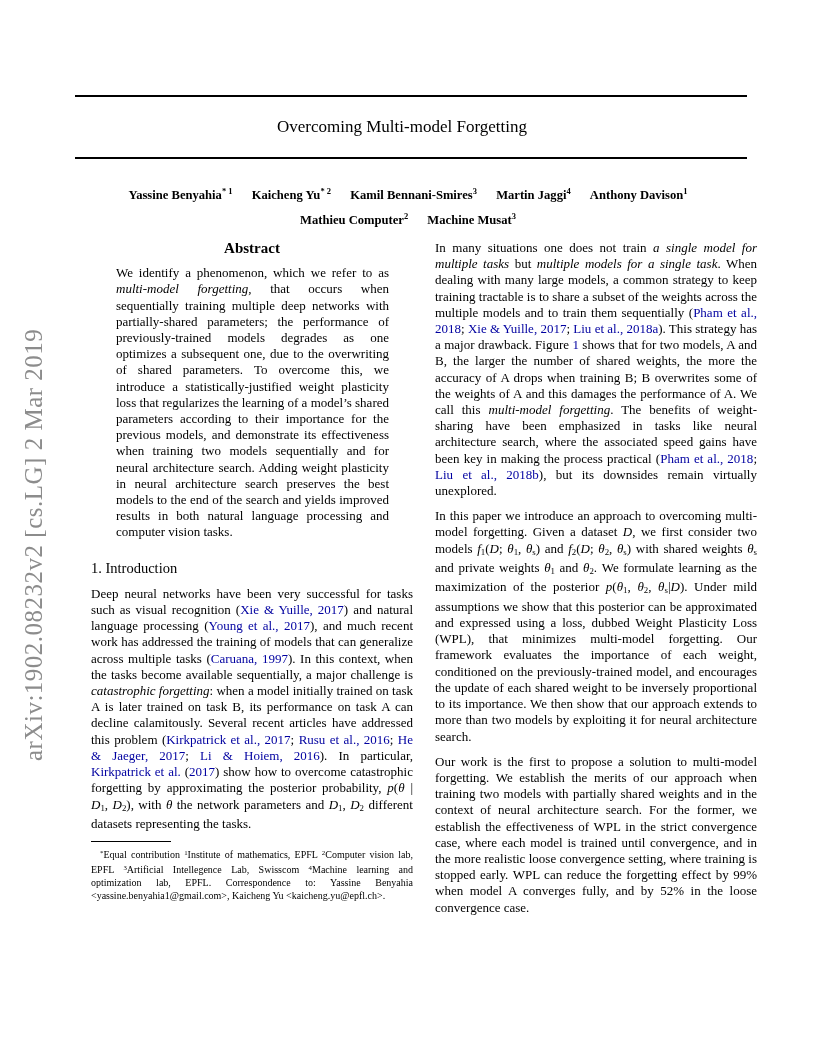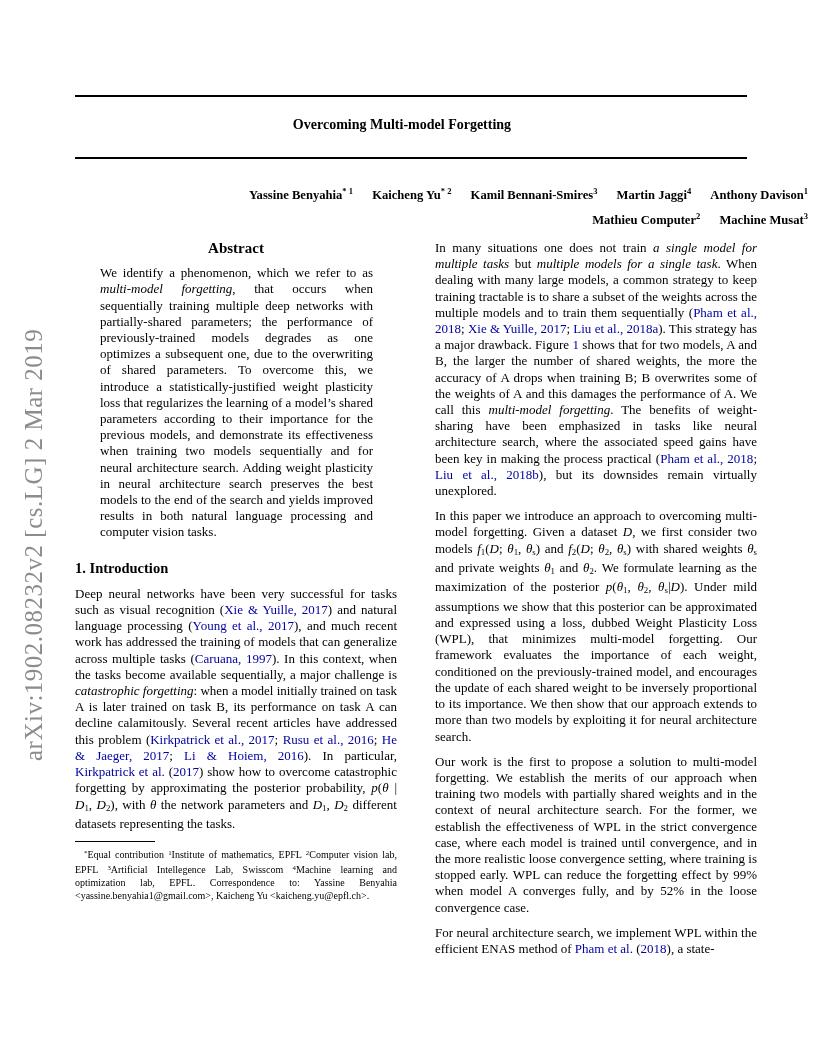--- a/index.html
+++ b/index.html
@@ -18,33 +18,33 @@
     position:absolute;left:20px;top:280px;height:530px;width:34px;
     writing-mode:vertical-rl;transform:rotate(180deg);
     white-space:nowrap;text-align:center;
     font-size:25px;color:var(--watermark-color);letter-spacing:0.5px;
   }
 
   
   .rule{position:absolute;left:75px;width:672px;height:2px;background:var(--rule-color);}
   .rule-top{top:95px;}
   .rule-mid{top:157px;}
-  .paper-title{position:absolute;top:117px;left:0;right:12px;text-align:center;font-size:14px;font-weight:bold;}
-  .authors{position:absolute;top:181px;left:0;right:0;text-align:right;font-weight:bold;font-size:12.6px;line-height:21px;}
+  .paper-title{position:absolute;top:117px;left:0;right:12px;text-align:center;font-size:17px;font-weight:normal;}
+  .authors{position:absolute;top:181px;left:0;right:0;text-align:center;font-weight:bold;font-size:12.6px;line-height:21px;}
   .author{margin:0 8px;white-space:nowrap;}
   .author sup{font-size:8.5px;font-weight:bold;}
 
   
   .col{position:absolute;top:240px;width:322px;font-size:13px;line-height:16.2px;text-align:justify;}
-  .col-left{left:75px;}
+  .col-left{left:91px;}
   .col-right{left:435px;}
 
   .abstract-heading{text-align:center;font-weight:bold;font-size:15px;margin-bottom:9px;}
   .abstract-body{margin:0 24px 6px 25px;}
-  .section-heading{font-weight:bold;font-size:14.5px;text-align:left;margin-top:19px;margin-bottom:10px;}
+  .section-heading{font-weight:normal;font-size:14.5px;text-align:left;margin-top:19px;margin-bottom:10px;}
   .para{margin-bottom:9px;}
   .para:last-child{margin-bottom:0;}
 
   
   .footnote{margin-top:7px;}
   .footnote-rule{width:80px;height:1px;background:var(--rule-color);margin-bottom:4px;}
   .footnote-text{font-size:10px;line-height:13px;text-align:justify;text-indent:9px;}
 
   
   .seg-i{font-style:italic;}
@@ -88,16 +88,15 @@
     <div class="footnote">
       <div class="footnote-rule"></div>
       <div class="footnote-text"><span class="seg-sup">*</span><span>Equal contribution  </span><span class="seg-sup">1</span><span>Institute of mathematics, EPFL </span><span class="seg-sup">2</span><span>Computer vision lab, EPFL </span><span class="seg-sup">3</span><span>Artificial Intellegence Lab, Swisscom </span><span class="seg-sup">4</span><span>Machine learning and optimization lab, EPFL. Correspondence to: Yassine Benyahia &lt;yassine.benyahia1@gmail.com&gt;, Kaicheng Yu &lt;kaicheng.yu@epfl.ch&gt;.</span></div>
     </div>
   </div>
 
   <div class="col col-right">
     <div class="para"><span>In many situations one does not train </span><span class="seg-i">a single model for multiple tasks</span><span> but </span><span class="seg-i">multiple models for a single task</span><span>. When dealing with many large models, a common strategy to keep training tractable is to share a subset of the weights across the multiple models and to train them sequentially (</span><span class="seg-l">Pham et al., 2018</span><span>; </span><span class="seg-l">Xie &amp; Yuille, 2017</span><span>; </span><span class="seg-l">Liu et al., 2018a</span><span>). This strategy has a major drawback. Figure </span><span class="seg-l">1</span><span> shows that for two models, A and B, the larger the number of shared weights, the more the accuracy of A drops when training B; B overwrites some of the weights of A and this damages the performance of A. We call this </span><span class="seg-i">multi-model forgetting</span><span>. The benefits of weight-sharing have been emphasized in tasks like neural architecture search, where the associated speed gains have been key in making the process practical (</span><span class="seg-l">Pham et al., 2018</span><span>; </span><span class="seg-l">Liu et al., 2018b</span><span>), but its downsides remain virtually unexplored.</span></div>
     <div class="para"><span>In this paper we introduce an approach to overcoming multi-model forgetting. Given a dataset </span><span class="seg-m">D</span><span>, we first consider two models </span><span class="seg-m">f</span><span class="seg-sub">1</span><span>(</span><span class="seg-m">D</span><span>; </span><span class="seg-m">θ</span><span class="seg-sub">1</span><span>, </span><span class="seg-m">θ</span><span class="seg-sub">s</span><span>) and </span><span class="seg-m">f</span><span class="seg-sub">2</span><span>(</span><span class="seg-m">D</span><span>; </span><span class="seg-m">θ</span><span class="seg-sub">2</span><span>, </span><span class="seg-m">θ</span><span class="seg-sub">s</span><span>) with shared weights </span><span class="seg-m">θ</span><span class="seg-sub">s</span><span> and private weights </span><span class="seg-m">θ</span><span class="seg-sub">1</span><span> and </span><span class="seg-m">θ</span><span class="seg-sub">2</span><span>. We formulate learning as the maximization of the posterior </span><span class="seg-m">p</span><span>(</span><span class="seg-m">θ</span><span class="seg-sub">1</span><span>, </span><span class="seg-m">θ</span><span class="seg-sub">2</span><span>, </span><span class="seg-m">θ</span><span class="seg-sub">s</span><span>|</span><span class="seg-m">D</span><span>). Under mild assumptions we show that this posterior can be approximated and expressed using a loss, dubbed Weight Plasticity Loss (WPL), that minimizes multi-model forgetting. Our framework evaluates the importance of each weight, conditioned on the previously-trained model, and encourages the update of each shared weight to be inversely proportional to its importance. We then show that our approach extends to more than two models by exploiting it for neural architecture search.</span></div>
     <div class="para"><span>Our work is the first to propose a solution to multi-model forgetting. We establish the merits of our approach when training two models with partially shared weights and in the context of neural architecture search. For the former, we establish the effectiveness of WPL in the strict convergence case, where each model is trained until convergence, and in the more realistic loose convergence setting, where training is stopped early. WPL can reduce the forgetting effect by 99% when model A converges fully, and by 52% in the loose convergence case.</span></div>
-    <div class="para"><span>For neural architecture search, we implement WPL within the efficient ENAS method of </span><span class="seg-l">Pham et al.</span><span> (</span><span class="seg-l">2018</span><span>), a state-</span></div>
   </div>
 
 </div>
 
 </body></html>

